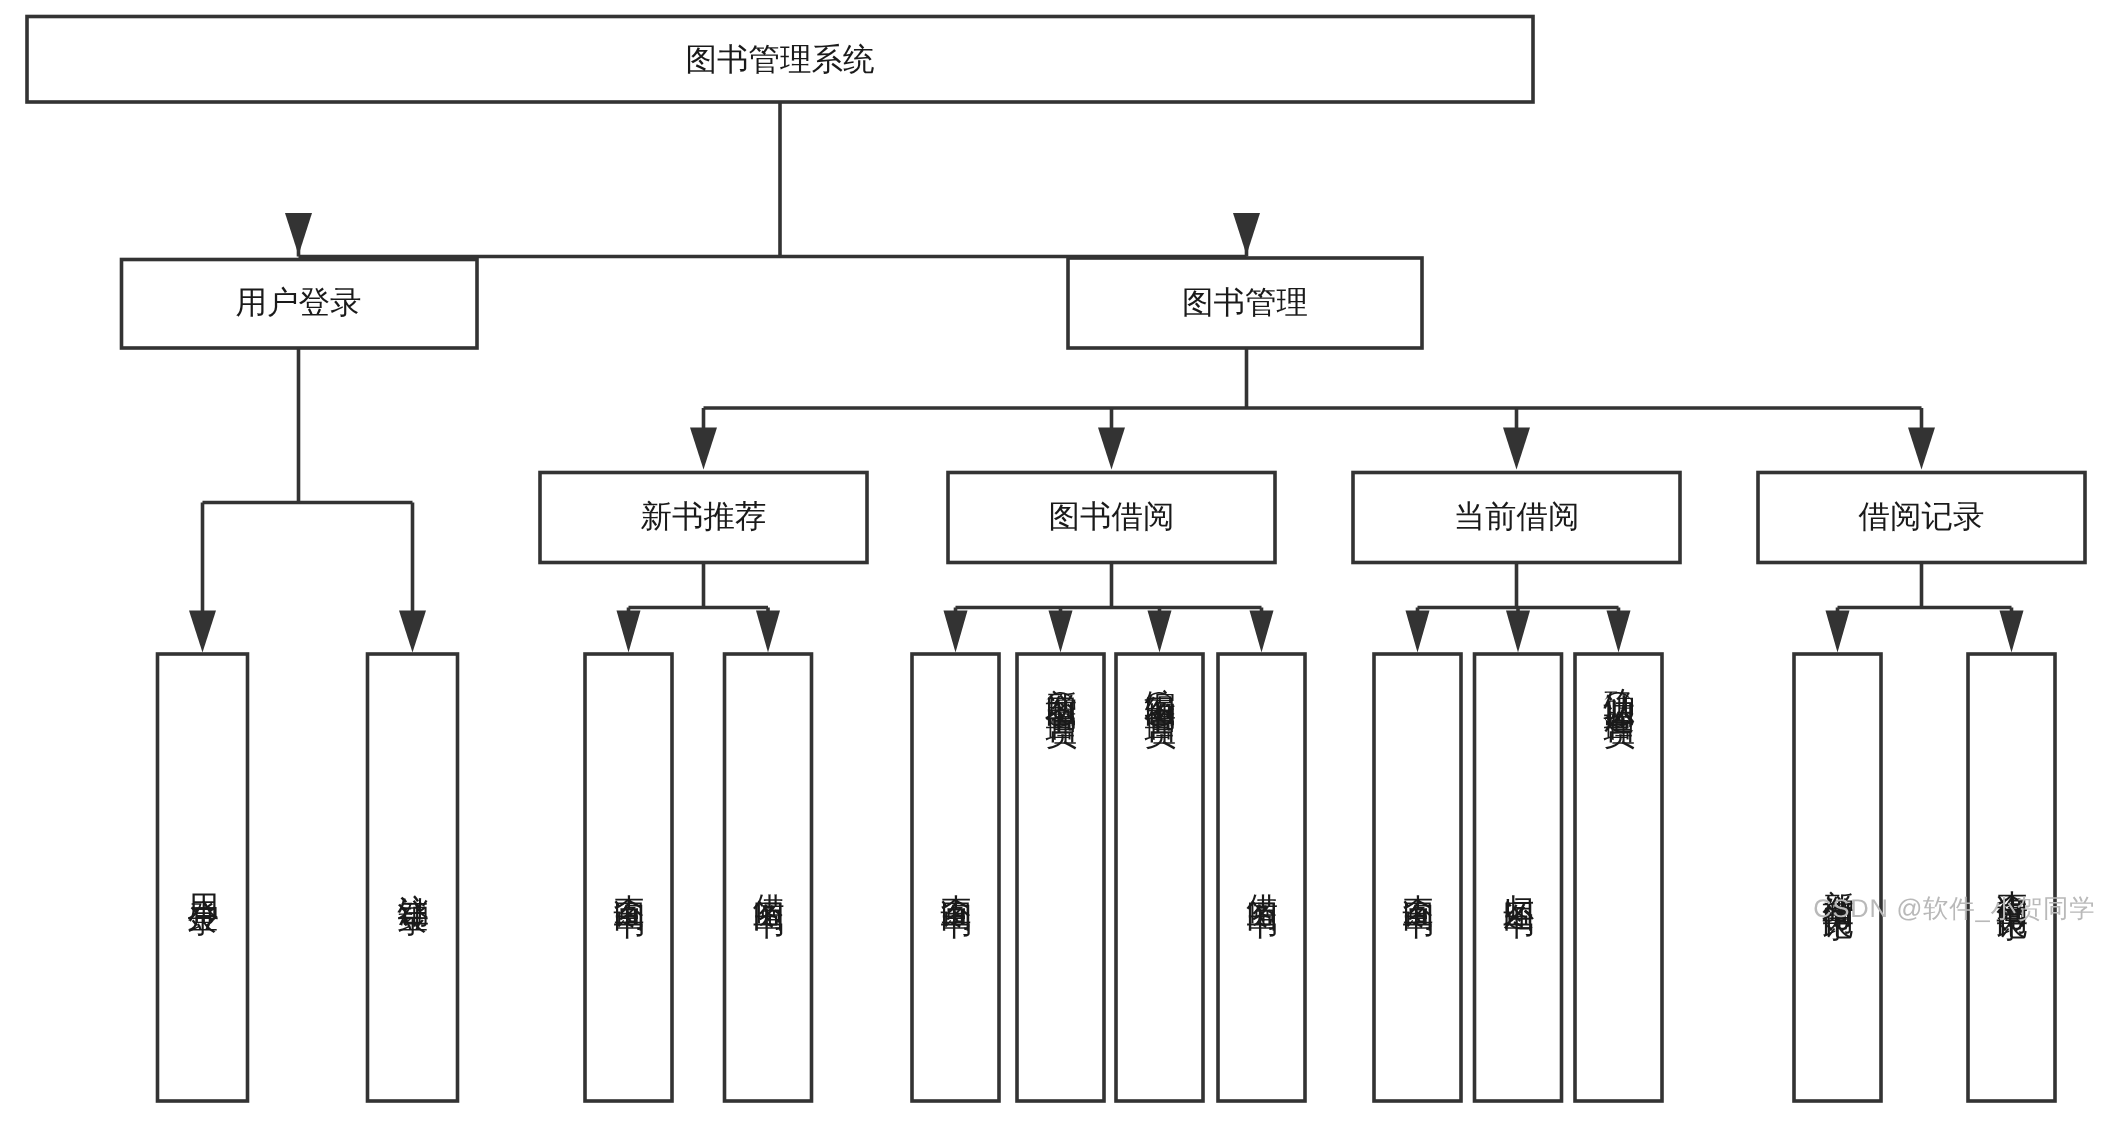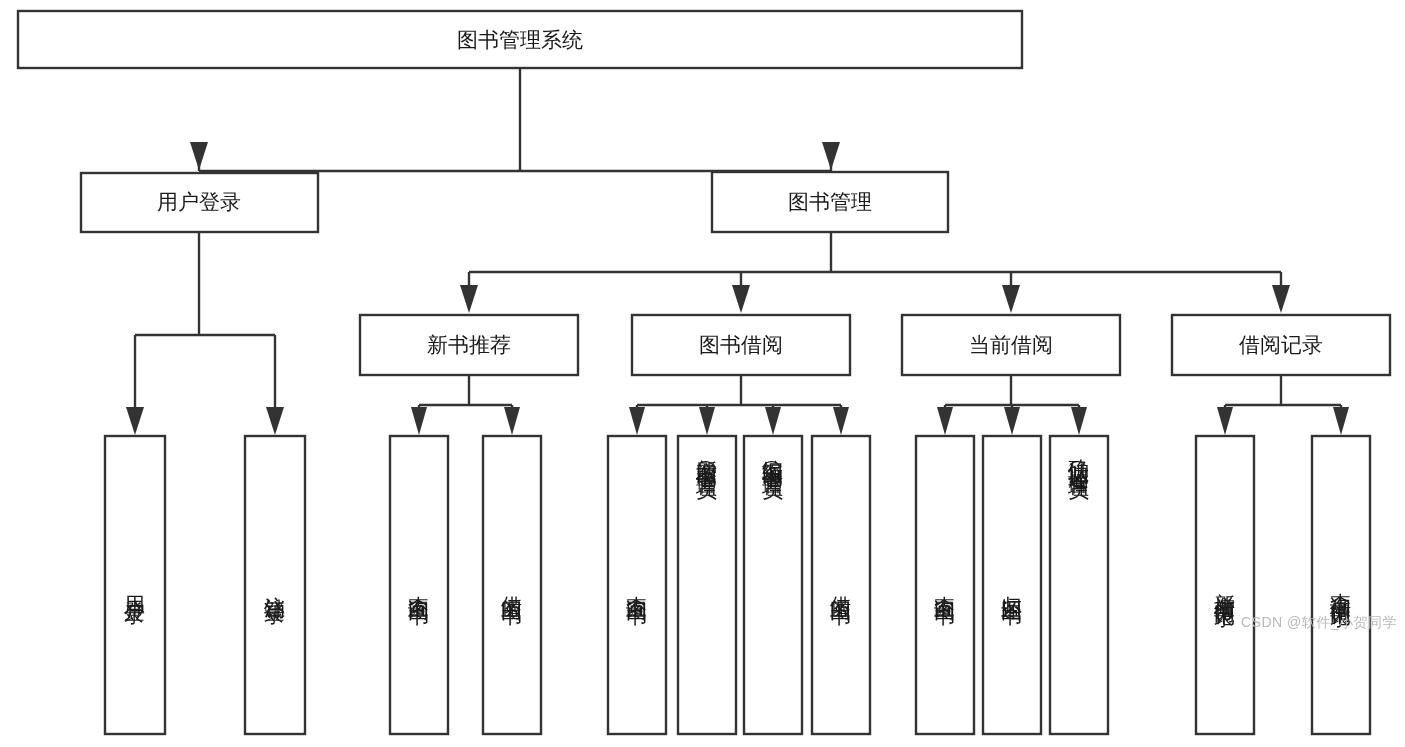--- a/index.html
+++ b/index.html
@@ -54,23 +54,23 @@
     font-size: 21px;
     fill: #1a1a1a;
     writing-mode: vertical-rl;
     text-orientation: upright;
     letter-spacing: 2px;
     white-space: pre;
   }
   .watermark {
     position: absolute;
     right: 8px;
-    bottom: 1px;
-    font-family: "Liberation Sans", "DejaVu Sans", sans-serif;
-    font-size: 14px;
+    bottom: 16px;
+    font-family: "Liberation Sans", "DejaVu Sans", sans-serif;
+    font-size: 17px;
     color: #b9b9b9;
     letter-spacing: 0.5px;
     white-space: nowrap;
     pointer-events: none;
   }
 </style>
 </head>
 <body>
 
 <div id="diagram-root">

